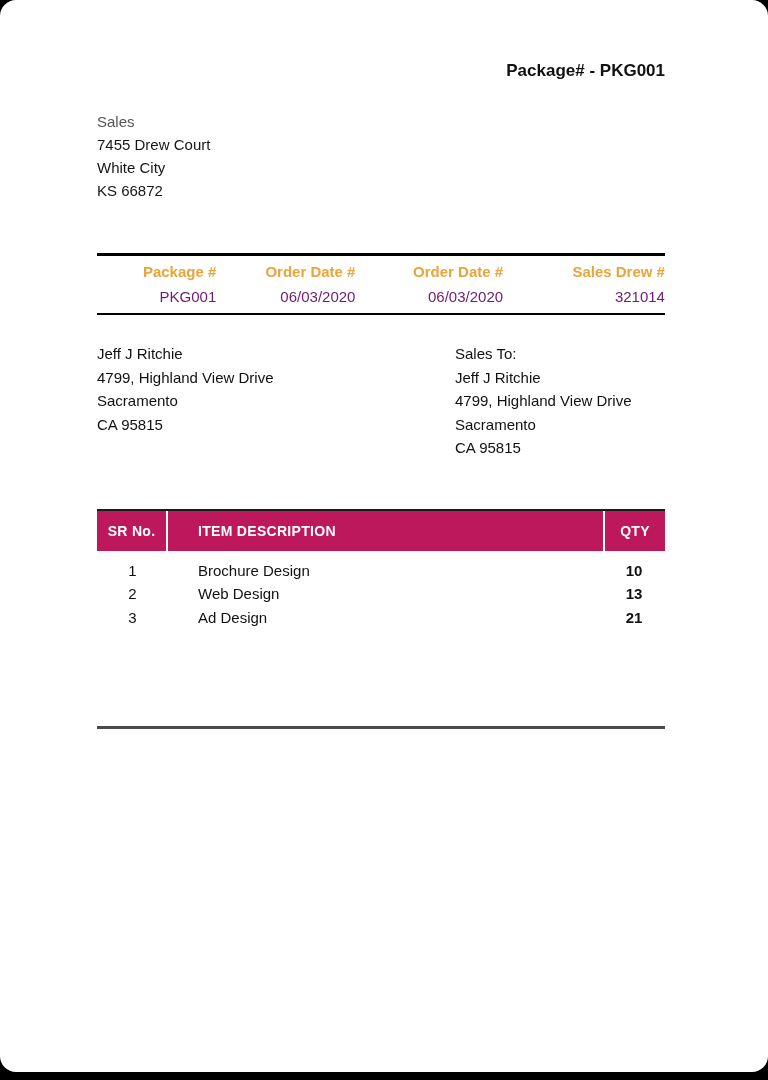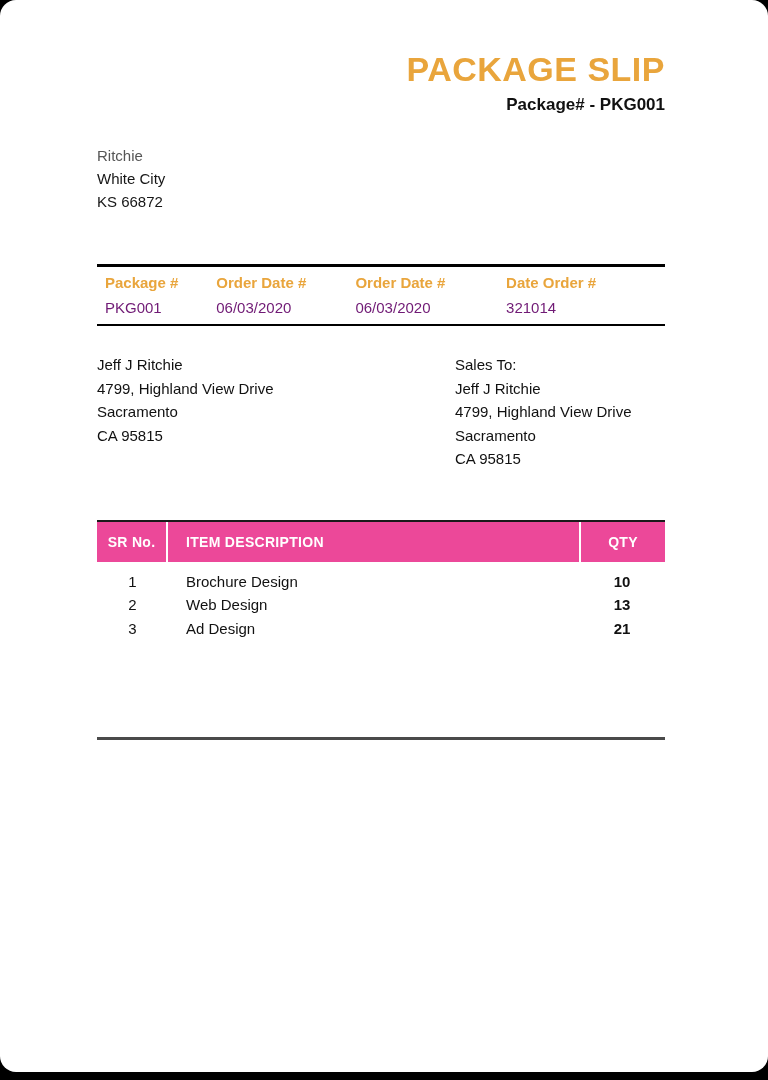--- a/index.html
+++ b/index.html
@@ -38,54 +38,54 @@
   .company-block { margin-top: 29px; font-size: 15px; line-height: 23px; }
   .company-name { color: #555; }
   .company-line { color: #161616; }
   
   .info-table {
     margin-top: 51px;
     border-top: 3px solid #000;
     border-bottom: 2px solid #000;
     padding: 6px 0 7px 0;
   }
-  .info-row { display: flex; }
+  .info-row { display: flex; text-align: right; }
   .info-cell { font-size: 15px; line-height: 19px; }
   .info-c1 { width: 21%; padding-left: 8px; }
   .info-c2 { width: 24.5%; }
   .info-c3 { width: 26%; }
   .info-c4 { width: 28.5%; padding-left: 3px; }
   .info-head .info-cell { color: #E9A53C; font-weight: bold; }
   .info-data { margin-top: 6px; }
   .info-data .info-cell { color: #701a75; }
   
   .addresses { display: flex; margin-top: 27px; }
   .addr-col { font-size: 15px; line-height: 23.5px; color: #111; }
   .addr-bill { width: 358px; }
   .addr-ship { flex: 1; }
   
   .items-table { margin-top: 49px; }
   .items-head {
     display: flex;
     align-items: stretch;
-    background: #ec4899;
+    background: #be185d;
     border-top: 2px solid #1a1a1a;
     height: 42px;
   }
   .items-head .cell {
     display: flex;
     align-items: center;
     color: #fff;
     font-size: 14px;
     font-weight: bold;
     letter-spacing: 0.3px;
   }
   .col-sr { width: 71px; justify-content: center; text-align: center; }
-  .col-desc { flex: 1; padding-left: 18px; }
-  .col-qty { width: 86px; justify-content: center; text-align: center; }
+  .col-desc { flex: 1; padding-left: 30px; }
+  .col-qty { width: 62px; justify-content: center; text-align: center; }
   .items-head .col-sr { border-right: 2px solid #fff; }
   .items-head .col-qty { border-left: 2px solid #fff; }
   .items-body { padding-top: 8px; }
   .item-row { display: flex; font-size: 15px; line-height: 23.5px; color: #111; }
   .item-row .col-sr { text-align: center; }
   .item-row .col-qty { text-align: center; font-weight: bold; }
   
   .total-row { display: flex; margin-top: 36px; font-size: 15px; color: #111; }
   .total-label-cell { flex: 1; text-align: right; padding-right: 78px; }
   .total-value-cell { width: 62px; text-align: center; }
@@ -99,36 +99,36 @@
     border: none;
   }
 </style>
 </head>
 <body>
 
 <div class="page">
   <div class="content">
 
     <div class="doc-header">
-      <div class="doc-title">PACKAGE SLIP</div>
       <div class="doc-number">Package# - PKG001</div>
     </div>
 
     <div class="company-block">
-      <div class="company-name">Ritchie</div>
+      <div class="company-name">Sales</div>
+      <div class="company-line">7455 Drew Court</div>
       <div class="company-line">White City</div>
       <div class="company-line">KS 66872</div>
     </div>
 
     <div class="info-table">
       <div class="info-row info-head">
         <div class="info-cell info-c1">Package #</div>
         <div class="info-cell info-c2">Order Date #</div>
         <div class="info-cell info-c3">Order Date #</div>
-        <div class="info-cell info-c4">Date Order #</div>
+        <div class="info-cell info-c4">Sales Drew #</div>
       </div>
       <div class="info-row info-data">
         <div class="info-cell info-c1">PKG001</div>
         <div class="info-cell info-c2">06/03/2020</div>
         <div class="info-cell info-c3">06/03/2020</div>
         <div class="info-cell info-c4">321014</div>
       </div>
     </div>
 
     <div class="addresses">

